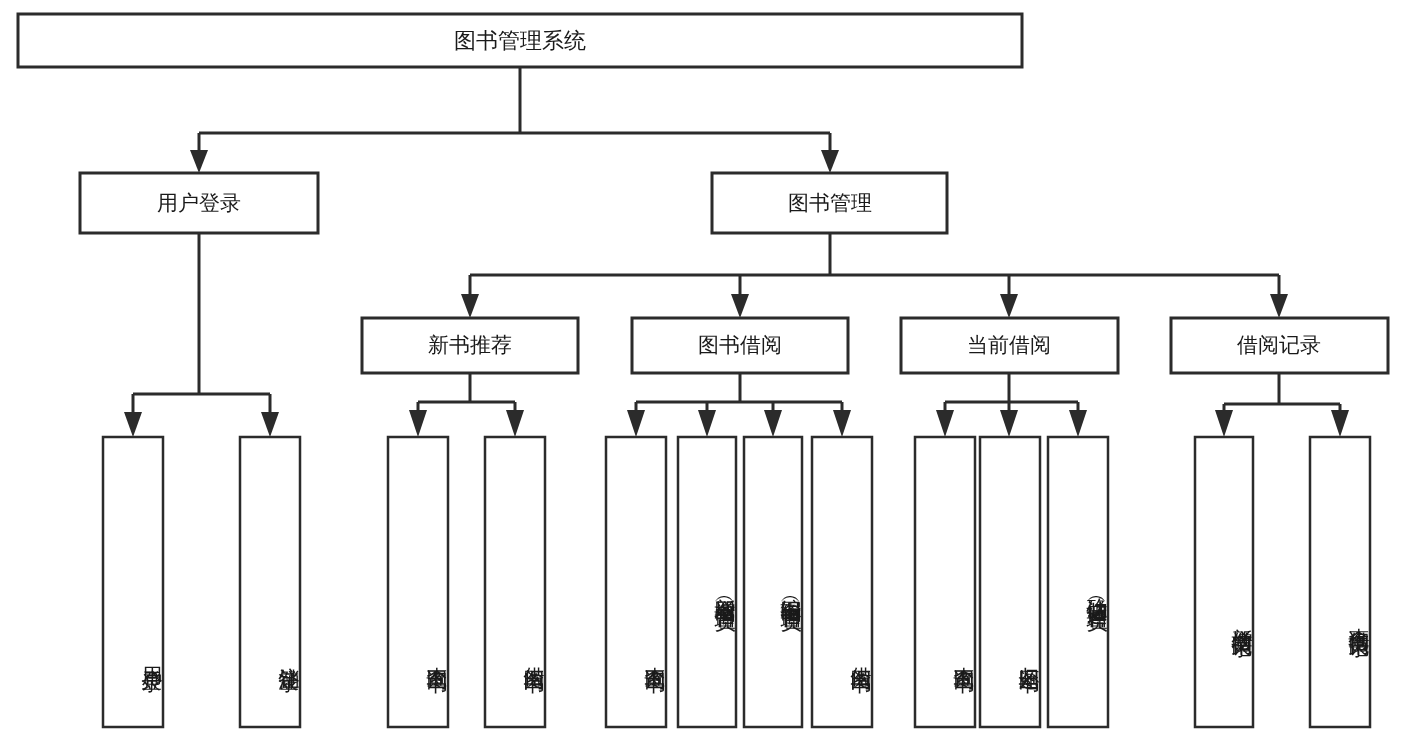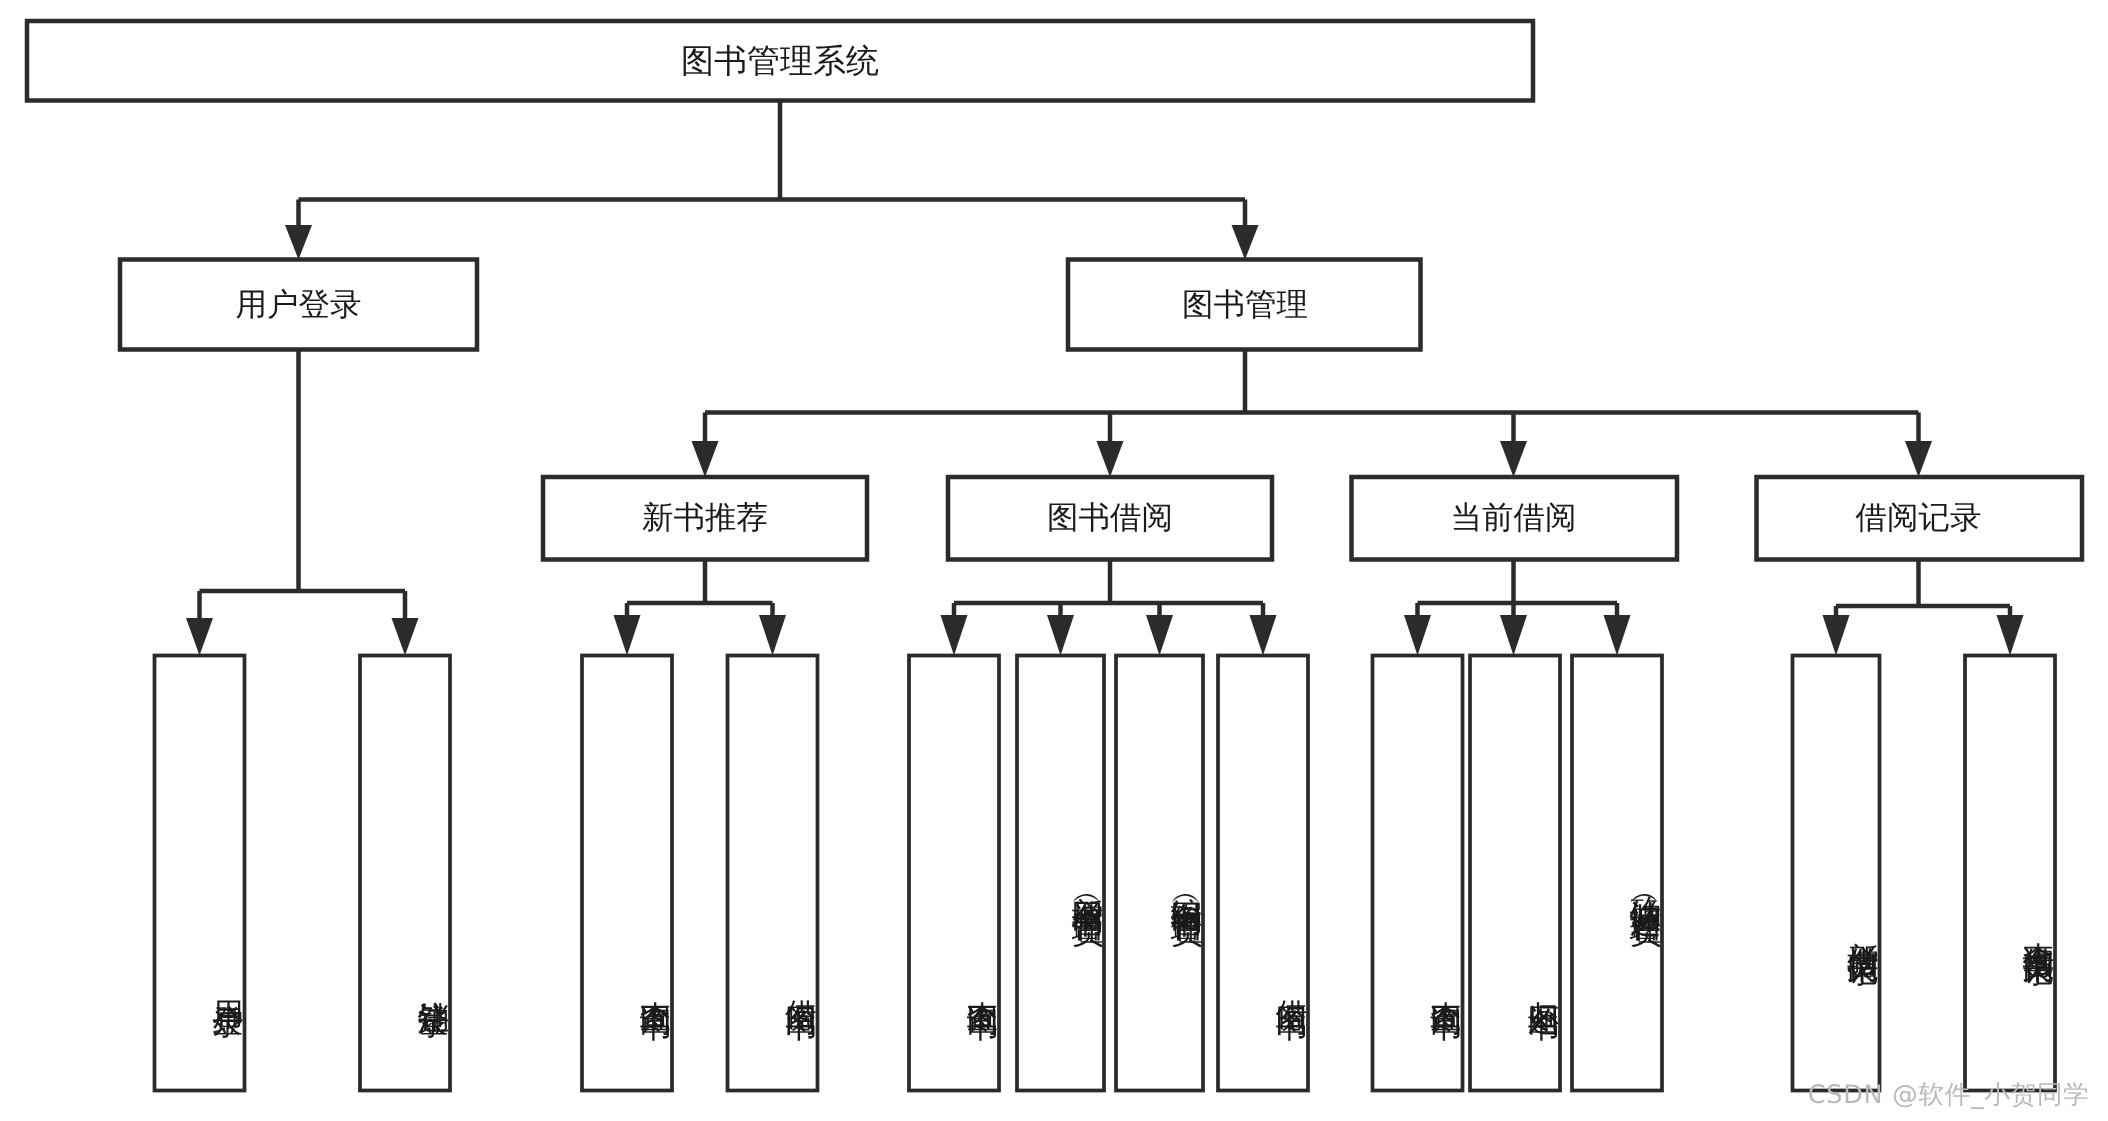--- a/index.html
+++ b/index.html
@@ -222,15 +222,14 @@
   <div class="vlabel" style="left:606px; top:437px; width:60px; height:290px; padding-top:72px;">查询图书</div>
   <div class="vlabel" style="left:678px; top:437px; width:58px; height:290px; padding-top:8px;">新增图书（管理员）</div>
   <div class="vlabel" style="left:744px; top:437px; width:58px; height:290px; padding-top:8px;">编辑图书（管理员）</div>
   <div class="vlabel" style="left:812px; top:437px; width:60px; height:290px; padding-top:72px;">借阅图书</div>
   <div class="vlabel" style="left:915px; top:437px; width:60px; height:290px; padding-top:72px;">查询图书</div>
   <div class="vlabel" style="left:980px; top:437px; width:60px; height:290px; padding-top:72px;">归还图书</div>
   <div class="vlabel" style="left:1048px; top:437px; width:60px; height:290px; padding-top:8px;">确认归还（管理员）</div>
   <div class="vlabel" style="left:1195px; top:437px; width:58px; height:290px; padding-top:35px;">新增借阅记录</div>
   <div class="vlabel" style="left:1310px; top:437px; width:60px; height:290px; padding-top:35px;">查询借阅记录</div>
 
-  <div class="watermark">CSDN @软件_小贺同学</div>
 
 </div>
 
 </body></html>

